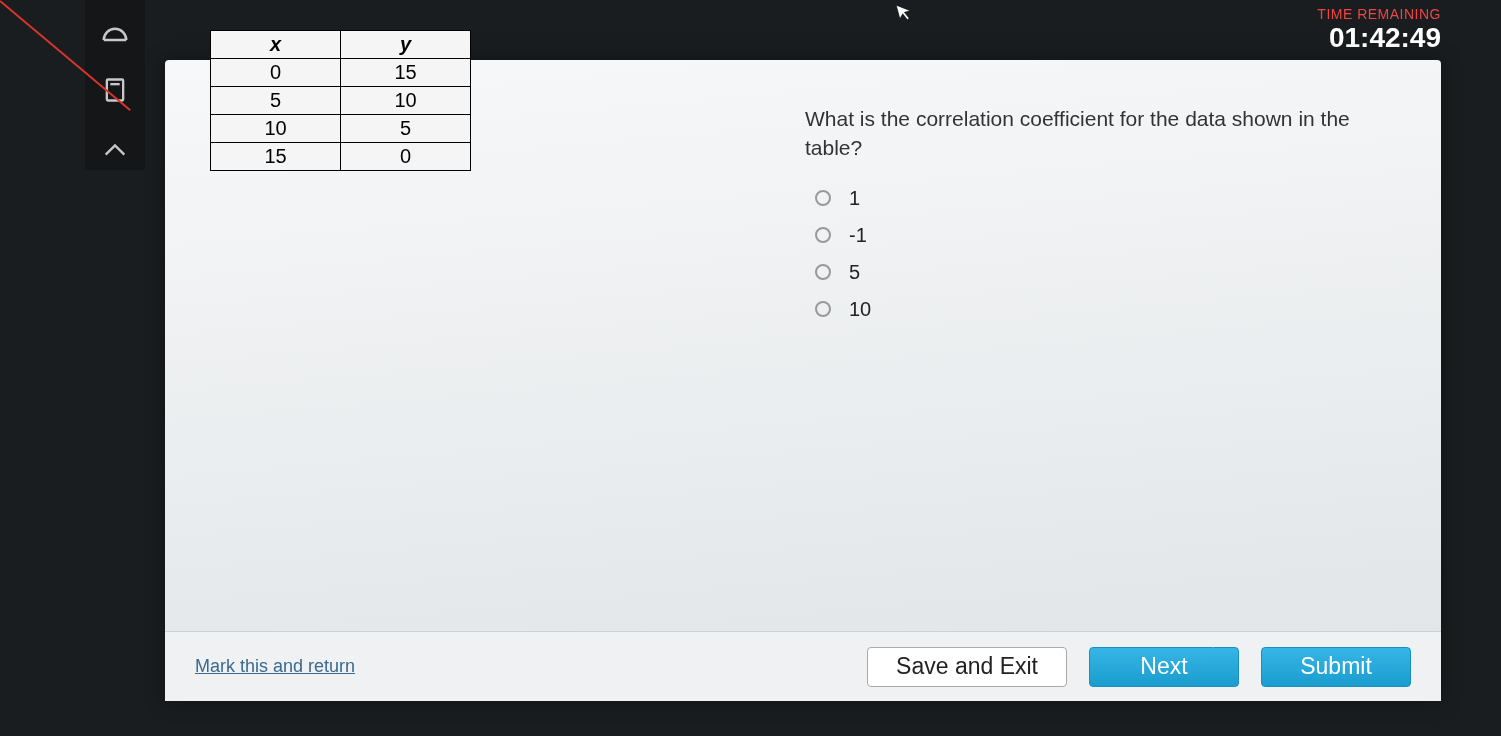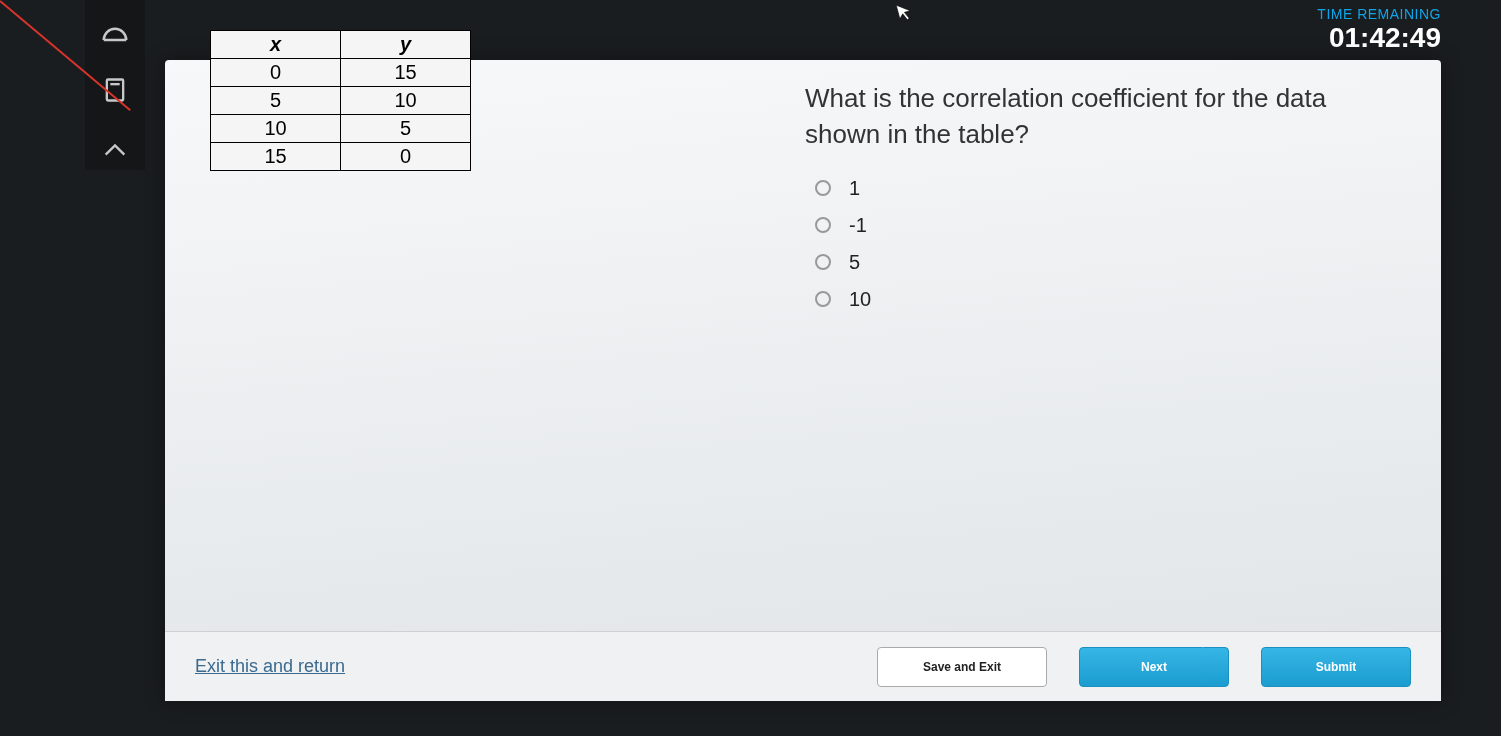--- a/index.html
+++ b/index.html
@@ -47,21 +47,21 @@
     }
     .timer-bar {
       position: absolute;
       right: 60px;
       top: 6px;
       text-align: right;
       color: #eee;
     }
     .timer-label {
       font-size: 14px;
-      color: #0ea5e9;
+      color: #ef4444;
       letter-spacing: 0.5px;
     }
     .timer-value {
       font-size: 28px;
       font-weight: 700;
       color: #fff;
     }
     .content {
       position: absolute;
       left: 165px;
@@ -102,24 +102,25 @@
       border-bottom: 1px solid #000;
     }
     .question-block {
       position: absolute;
       left: 640px;
       top: 20px;
       right: 40px;
       color: #333;
     }
     .question-text {
-      font-size: 26px;
+      font-size: 21px;
       color: #333;
       line-height: 1.4;
       margin-bottom: 24px;
+      margin-top: 24px;
     }
     .options {
       display: flex;
       flex-direction: column;
       gap: 14px;
       margin-left: 10px;
     }
     .option {
       display: flex;
       align-items: center;
@@ -152,28 +153,27 @@
     .mark-link {
       color: #3a6a8f;
       font-size: 18px;
       text-decoration: underline;
       cursor: pointer;
     }
     .footer-spacer { flex: 1; }
     .btn {
       height: 40px;
       padding: 0 28px;
-      font-size: 12px;
+      font-size: 23px;
       border-radius: 4px;
       cursor: pointer;
-      margin-left: 32px;
+      margin-left: 22px;
       display: flex;
       align-items: center;
       justify-content: center;
-      font-weight: bold;
     }
     .btn-save {
       background: #fff;
       border: 1px solid #aaa;
       color: #222;
       min-width: 170px;
     }
     .btn-next {
       background: linear-gradient(#35b6e6,#1b9ccf);
       color: #fff;
@@ -295,19 +295,19 @@
         </div>
         <div class="option">
           <span class="radio"></span>
           <span class="option-label">10</span>
         </div>
       </div>
     </div>
   </div>
 
   <div class="footer">
-    <a class="mark-link">Exit this and return</a>
+    <a class="mark-link">Mark this and return</a>
     <div class="footer-spacer"></div>
     <div class="btn btn-save">Save and Exit</div>
     <div class="btn btn-next">Next</div>
     <div class="btn btn-submit">Submit</div>
   </div>
 </div>
 
 </body></html>

